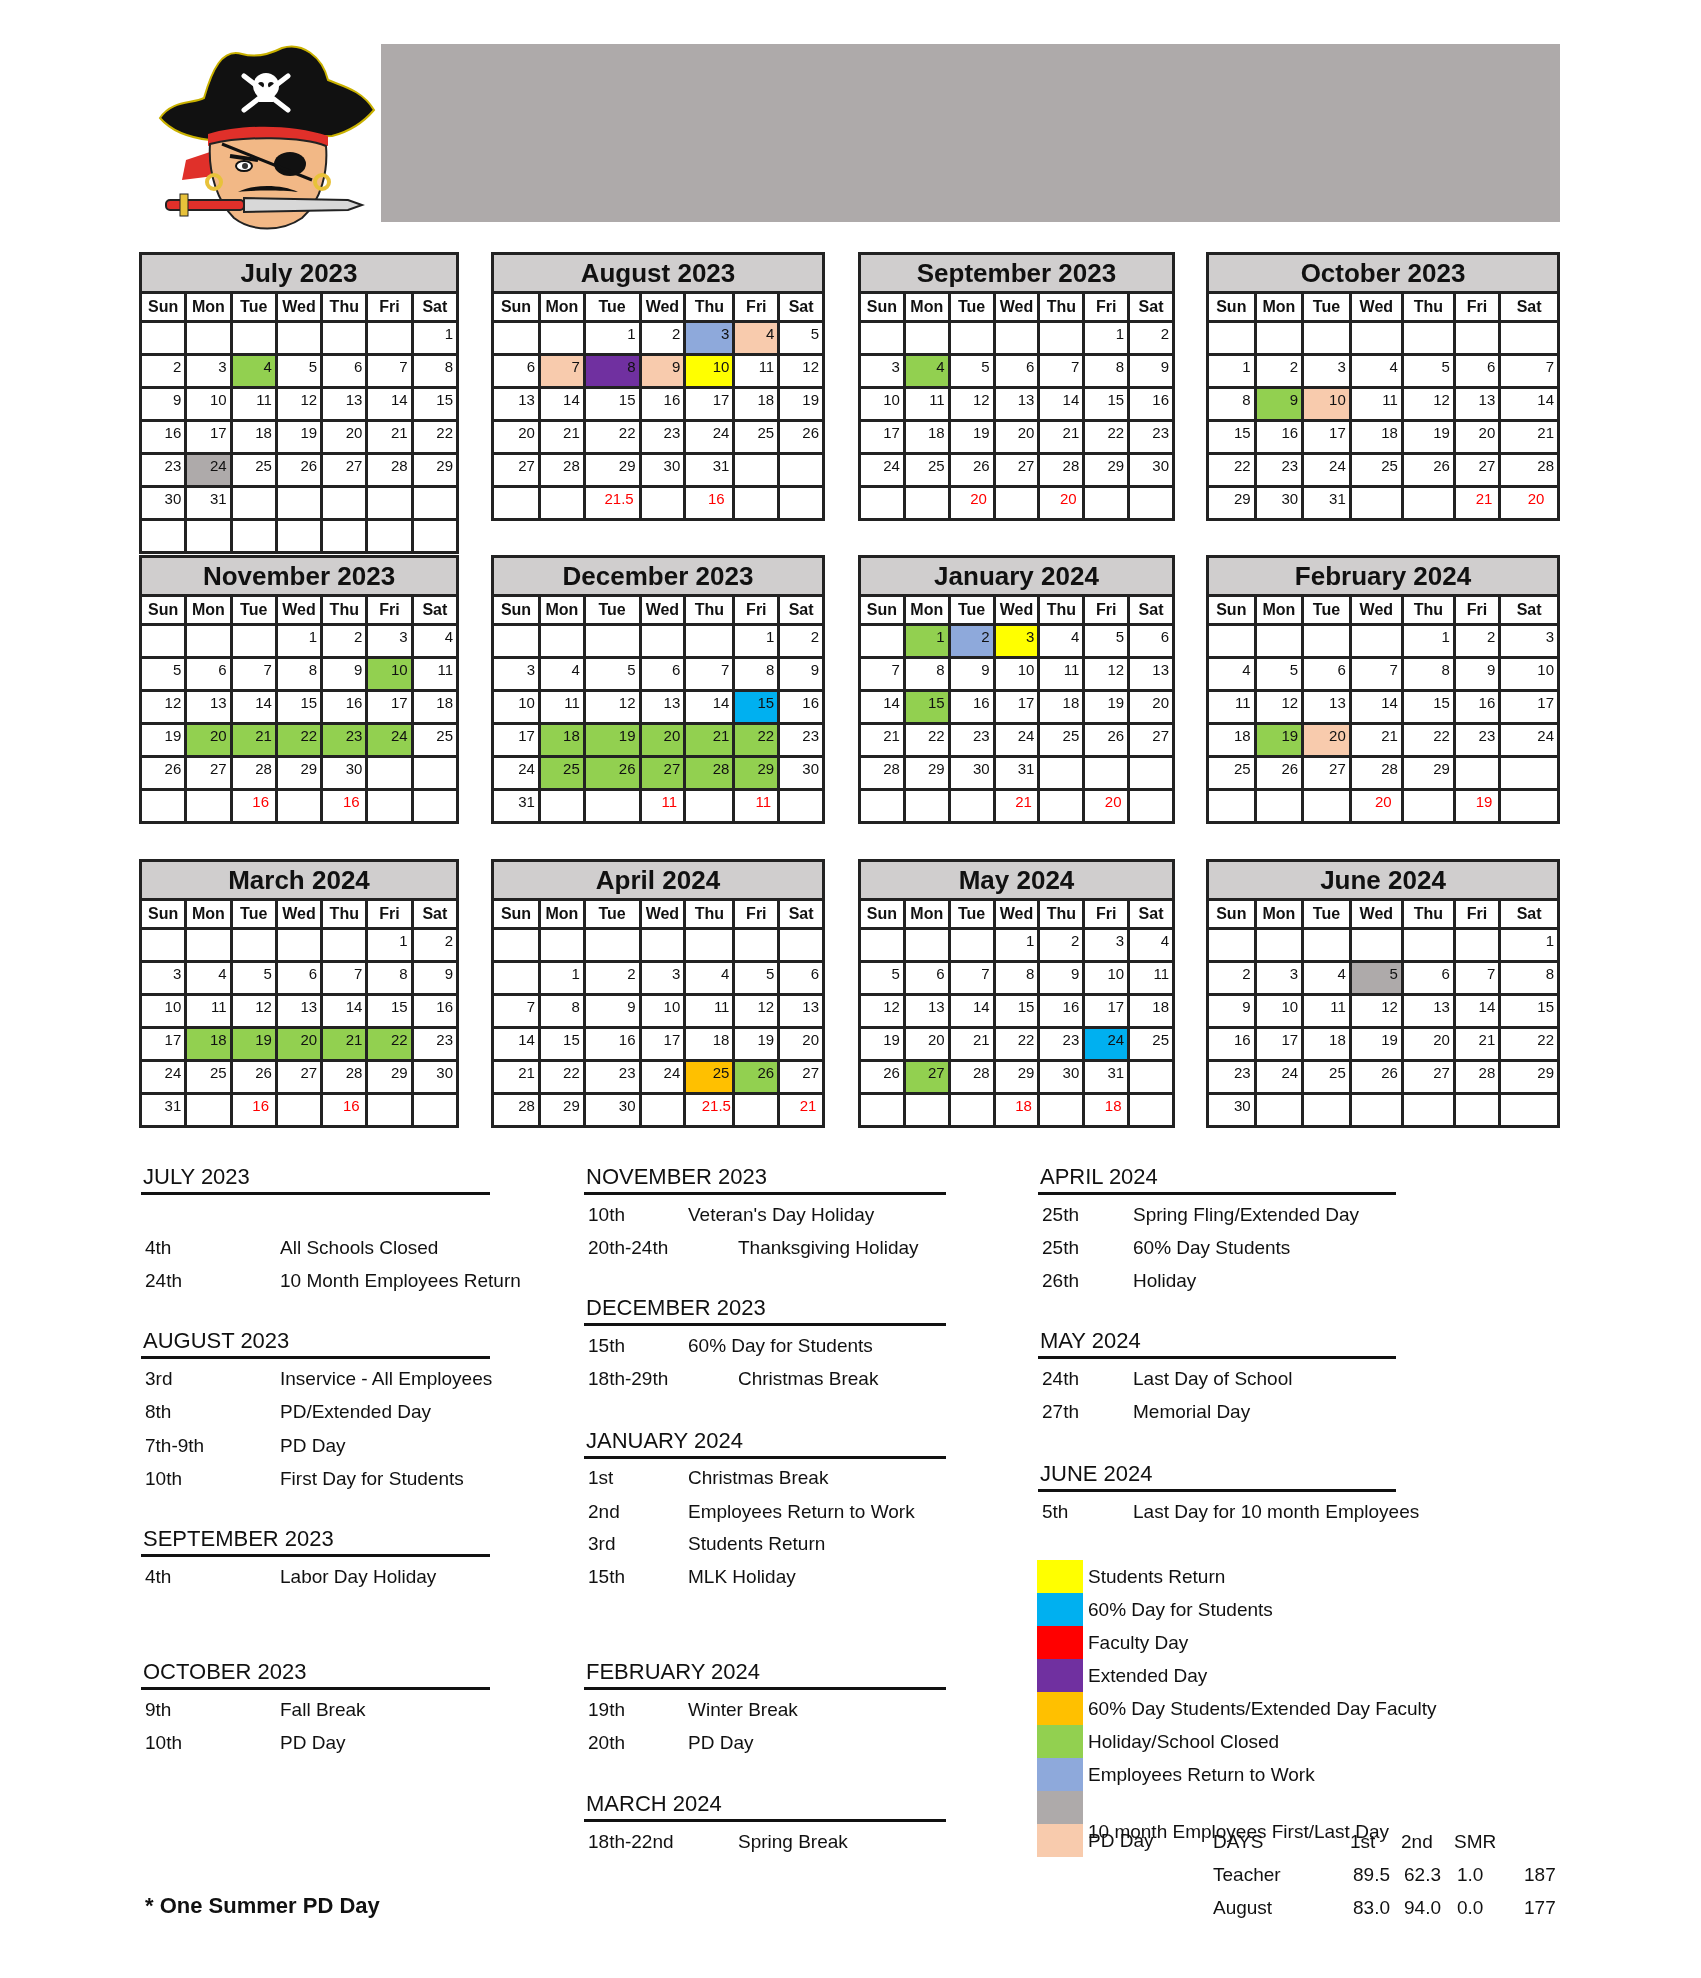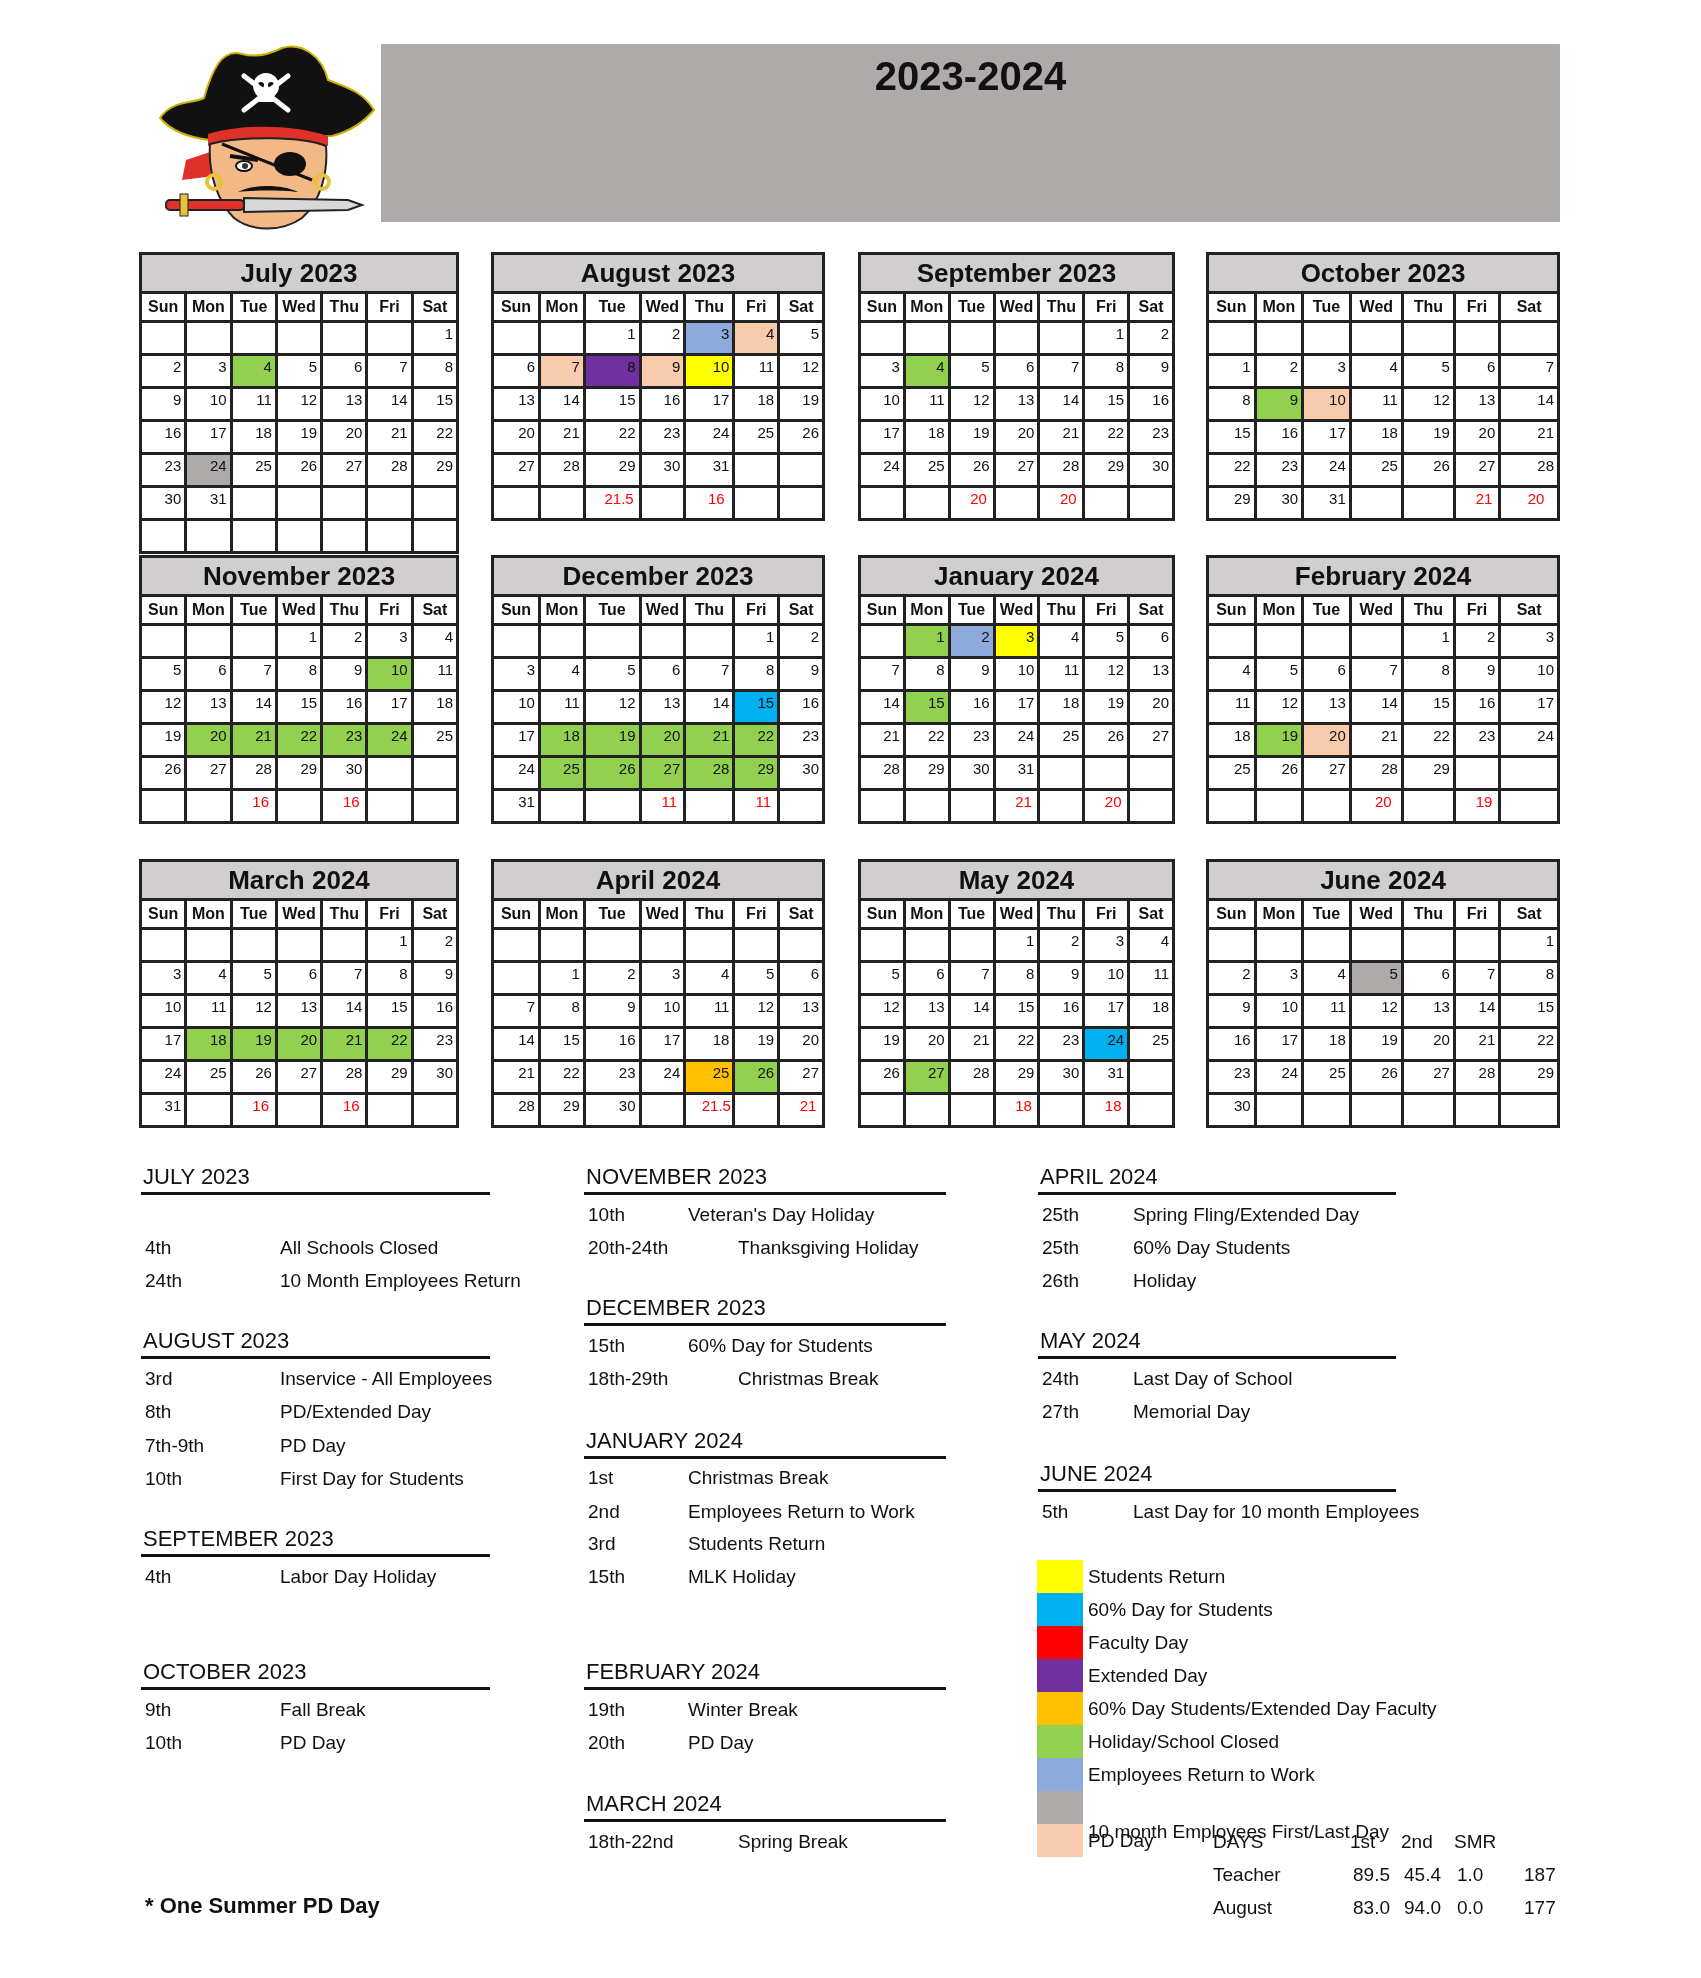--- a/index.html
+++ b/index.html
@@ -62,21 +62,20 @@
 
     <path d="M86,152 C100,144 130,144 146,152 C130,150 100,150 86,152 Z" fill="#111"></path>
 
     <rect x="14" y="160" width="78" height="10" rx="4" fill="#e0302a" stroke="#222" stroke-width="2"></rect>
     <rect x="28" y="154" width="8" height="22" fill="#e8c23a" stroke="#222" stroke-width="1"></rect>
     <path d="M92,158 L196,160 L210,165 L196,170 L92,172 Z" fill="#d8d8d8" stroke="#222" stroke-width="2"></path>
   </svg>
 </div>
 
 <div class="header">
-  <div class="l1">2023-2024</div>
 </div>
 
 <div id="calendars">
     <div class="cal" style="left: 139px; top: 252px; width: 320px; grid-template-columns: repeat(7, 1fr);">
       <div class="title">July 2023</div>
       <div class="dn">Sun</div>
       <div class="dn">Mon</div>
       <div class="dn">Tue</div>
       <div class="dn">Wed</div>
       <div class="dn">Thu</div>
@@ -796,21 +795,21 @@
     <div class="swl" style="top: 1824px;">PD Day</div>
   </div>
 
 <div id="days-table">
     <div class="tbl" style="left: 1213px; top: 1830px;">DAYS</div>
     <div class="tbl" style="left: 1350px; top: 1830px;">1st</div>
     <div class="tbl" style="left: 1401px; top: 1830px;">2nd</div>
     <div class="tbl" style="left: 1454px; top: 1830px;">SMR</div>
     <div class="tbl" style="left: 1213px; top: 1863px;">Teacher</div>
     <div class="tbl" style="left: 1353px; top: 1863px;">89.5</div>
-    <div class="tbl" style="left: 1404px; top: 1863px;">45.4</div>
+    <div class="tbl" style="left: 1404px; top: 1863px;">62.3</div>
     <div class="tbl" style="left: 1457px; top: 1863px;">1.0</div>
     <div class="tbl" style="left: 1524px; top: 1863px;">187</div>
     <div class="tbl" style="left: 1213px; top: 1896px;">August</div>
     <div class="tbl" style="left: 1353px; top: 1896px;">83.0</div>
     <div class="tbl" style="left: 1404px; top: 1896px;">94.0</div>
     <div class="tbl" style="left: 1457px; top: 1896px;">0.0</div>
     <div class="tbl" style="left: 1524px; top: 1896px;">177</div>
   </div>
 
 </body></html>

